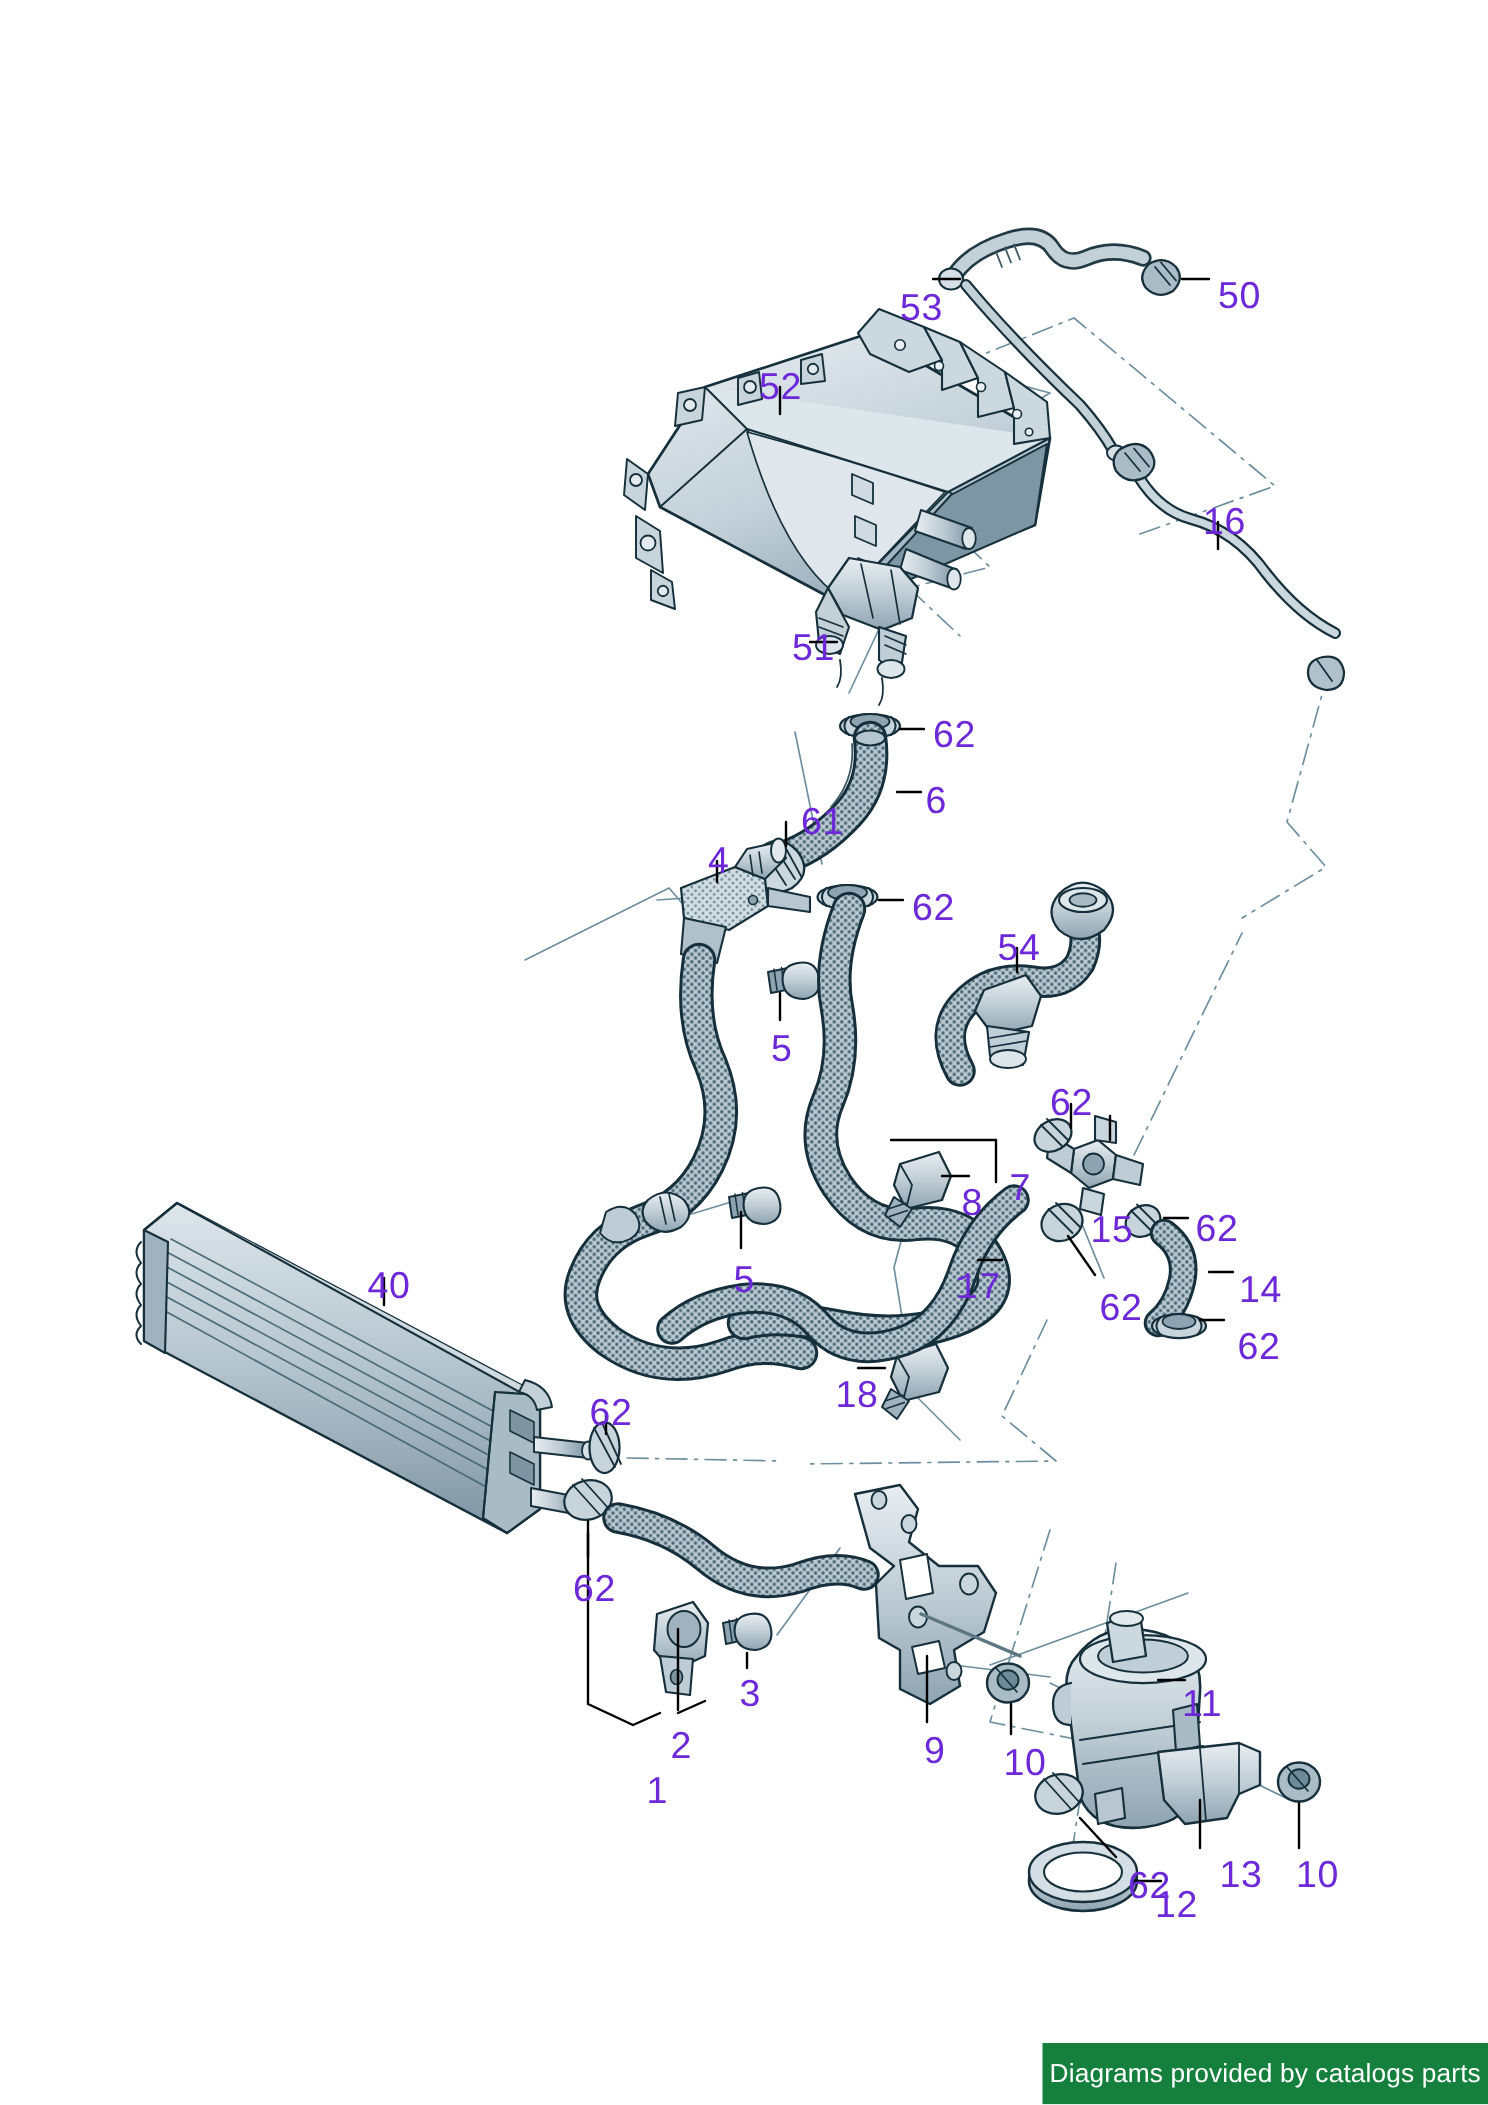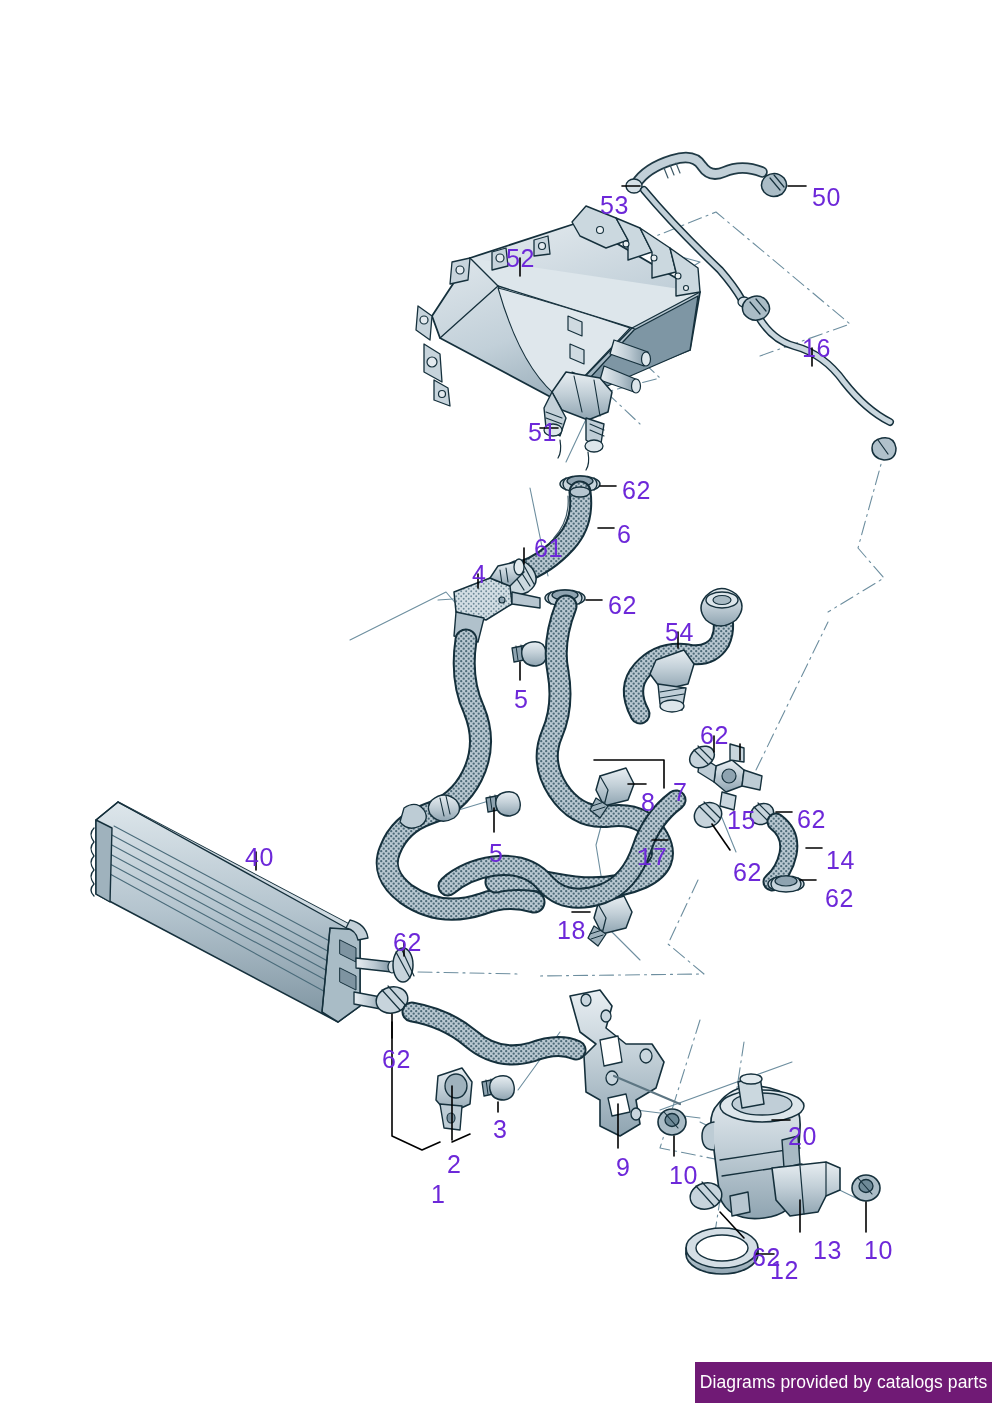--- a/index.html
+++ b/index.html
@@ -17,21 +17,21 @@
     font-size:25px;
     color:#6d28d9;
     line-height:1;
     white-space:nowrap;
     letter-spacing:0.5px;
   }
   #footer-banner{
     position:absolute;
     left:695px;top:1362px;
     width:297px;height:41px;
-    background:#701a75;
+    background:#15803d;
     display:flex;align-items:center;justify-content:center;
   }
   #footer-banner .txt{
     color:#ffffff;
     font-size:17.5px;
     font-family:"Liberation Sans", sans-serif;
     letter-spacing:0.1px;
   }
 </style>
 </head>
@@ -519,21 +519,21 @@
       <div class="callout" style="left: 826px; top: 848px;">14</div>
       <div class="callout" style="left: 733px; top: 860px;">62</div>
       <div class="callout" style="left: 825px; top: 886px;">62</div>
       <div class="callout" style="left: 245px; top: 845px;">40</div>
       <div class="callout" style="left: 393px; top: 930px;">62</div>
       <div class="callout" style="left: 557px; top: 918px;">18</div>
       <div class="callout" style="left: 382px; top: 1047px;">62</div>
       <div class="callout" style="left: 493px; top: 1117px;">3</div>
       <div class="callout" style="left: 616px; top: 1155px;">9</div>
       <div class="callout" style="left: 669px; top: 1163px;">10</div>
-      <div class="callout" style="left: 788px; top: 1124px;">20</div>
+      <div class="callout" style="left: 788px; top: 1124px;">11</div>
       <div class="callout" style="left: 447px; top: 1152px;">2</div>
       <div class="callout" style="left: 431px; top: 1182px;">1</div>
       <div class="callout" style="left: 752px; top: 1245px;">62</div>
       <div class="callout" style="left: 813px; top: 1238px;">13</div>
       <div class="callout" style="left: 864px; top: 1238px;">10</div>
       <div class="callout" style="left: 770px; top: 1258px;">12</div>
     </div>
 
   <div id="footer-banner">
     <span class="txt">Diagrams provided by catalogs parts</span>

